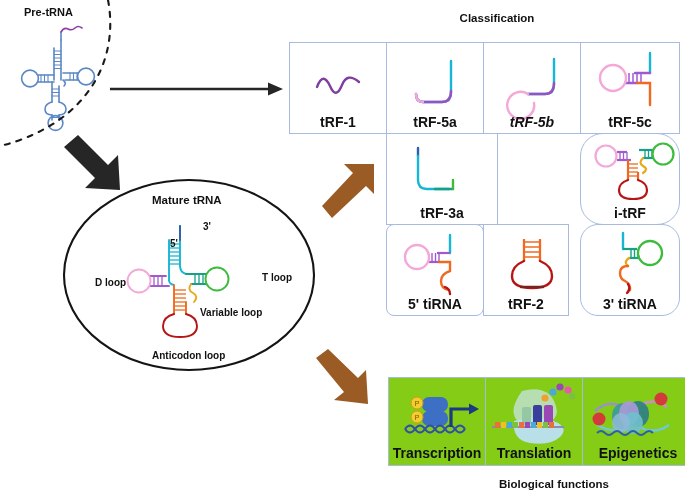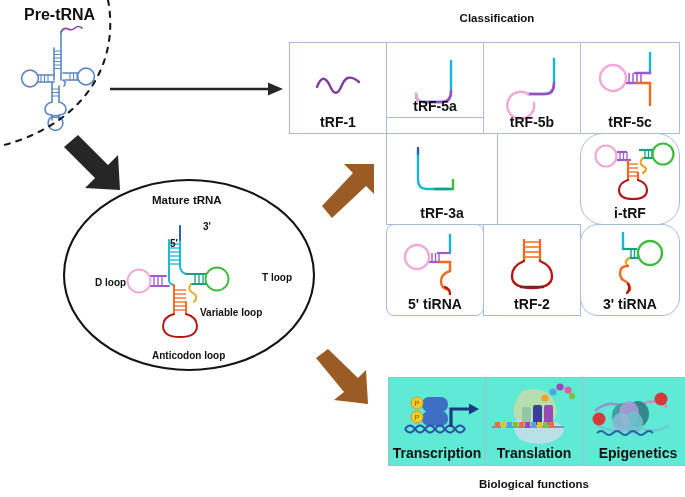--- a/index.html
+++ b/index.html
@@ -1,32 +1,32 @@
 <!DOCTYPE html>
 <html><head>
 <meta charset="utf-8">
 <style>
   html,body{margin:0;padding:0;background:#ffffff;}
   body{width:685px;height:497px;position:relative;overflow:hidden;
        font-family:"Liberation Sans",sans-serif;color:#1a1a1a;}
   .abs{position:absolute;}
-  .lbl{font-weight:bold;font-size:16px;color:#111;white-space:nowrap;}
+  .lbl{font-weight:bold;font-size:11px;color:#111;white-space:nowrap;}
   .cellcap{font-weight:bold;font-size:14px;color:#111;text-align:center;white-space:nowrap;}
   .smlbl{font-weight:bold;font-size:9px;color:#111;white-space:nowrap;}
   .title{font-weight:bold;font-size:11.5px;color:#111;white-space:nowrap;}
 
   
   #class-grid{left:289px;top:42px;width:391px;height:286px;}
   .gcell{position:absolute;border:1.6px solid #a8bbdf;background:#fff;box-sizing:border-box;}
   .gart{position:absolute;left:0;right:0;top:2px;bottom:16px;}
   .gcap{position:absolute;left:0;right:0;bottom:3px;}
 
   
   #bio-panel{left:388px;top:377px;width:292px;height:89px;}
-  .bcell{position:absolute;top:0;height:89px;border:1.6px solid #a8bbdf;background:#5eead4;box-sizing:border-box;}
+  .bcell{position:absolute;top:0;height:89px;border:1.6px solid #a8bbdf;background:#84cc16;box-sizing:border-box;}
   .bart{position:absolute;left:0;right:0;top:3px;bottom:18px;}
   .bcap{position:absolute;left:0;right:0;bottom:4px;}
 
   svg{display:block;overflow:visible;}
 </style>
 </head>
 <body>
 
 <div class="abs lbl" style="left:24px;top:6px;">Pre-tRNA</div>
 
@@ -193,32 +193,32 @@
 
   <div class="gcell" style="left:0px;top:0px;width:98px;height:92px;">
     <div class="gart">
       <svg width="98" height="74" viewBox="0 0 98 74">
         <path d="M27 42 q6 -16 13 -1 q6 14 12 -1 q5 -13 17 -3" fill="none" stroke="#7d3fa0" stroke-width="2.4" stroke-linecap="round"></path>
       </svg>
     </div>
     <div class="gcap cellcap">tRF-1</div>
   </div>
 
-  <div class="gcell" style="left:97px;top:0px;width:98px;height:76px;text-decoration:underline;">
+  <div class="gcell" style="left:97px;top:0px;width:98px;height:92px;text-decoration:underline;">
     <div class="gart">
       <svg width="98" height="74" viewBox="0 0 98 74">
         <path d="M64 16 L64 48 q0 9 -9 9 L36 57 q-7 0 -7 -8" fill="none" stroke="#17b6d4" stroke-width="2.4" stroke-linecap="round"></path>
         <path d="M64 46 q0 11 -9 11 L36 57 q-7 0 -7 -8" fill="none" stroke="#9b4fc0" stroke-width="2.4" stroke-linecap="round"></path>
         <path d="M36 57 q-7 0 -7 -8" fill="none" stroke="#f3a8d8" stroke-width="2.4" stroke-linecap="round"></path>
       </svg>
     </div>
     <div class="gcap cellcap">tRF-5a</div>
   </div>
 
-  <div class="gcell" style="left:194px;top:0px;width:98px;height:92px;">
+  <div class="gcell" style="left:194px;top:0px;width:98px;height:92px;font-style:italic;">
     <div class="gart">
       <svg width="98" height="74" viewBox="0 0 98 74">
         <path d="M70 14 L70 40 q0 9 -9 9 L44 49" fill="none" stroke="#17b6d4" stroke-width="2.4" stroke-linecap="round"></path>
         <path d="M70 38 q0 11 -9 11 L44 49" fill="none" stroke="#9b4fc0" stroke-width="2.4" stroke-linecap="round"></path>
         <path d="M44 49 a13.5 13.5 0 1 0 6 9" fill="none" stroke="#f3a8d8" stroke-width="2.4" stroke-linecap="round"></path>
       </svg>
     </div>
     <div class="gcap cellcap">tRF-5b</div>
   </div>
 
@@ -304,21 +304,21 @@
             <path d="M52 26 L52 35"></path>
         </g>
         <circle cx="30" cy="30" r="12" fill="none" stroke="#f3a8d8" stroke-width="2.4"></circle>
         <path d="M52 35 L63 35 L63 44 q-9 3 -9 10 q0 8 8 9" fill="none" stroke="#ef6a20" stroke-width="2.4" stroke-linecap="round"></path>
         <path d="M58 60 q5 2 5 7" fill="none" stroke="#b81414" stroke-width="2.4" stroke-linecap="round"></path>
       </svg>
     </div>
     <div class="gcap cellcap">5' tiRNA</div>
   </div>
 
-  <div class="gcell" style="left:194px;top:182px;width:98px;height:92px;">
+  <div class="gcell" style="left:194px;top:182px;width:86px;height:92px;">
     <div class="gart">
       <svg width="98" height="74" viewBox="0 0 98 74">
         <path d="M40 12 L40 34" fill="none" stroke="#ef6a20" stroke-width="2.3"></path>
         <path d="M56 12 L56 34" fill="none" stroke="#ef6a20" stroke-width="2.3"></path>
         <g stroke="#ef6a20" stroke-width="1.5">
           <path d="M40 15 L56 15"></path>
             <path d="M40 20 L56 20"></path>
             <path d="M40 25 L56 25"></path>
             <path d="M40 30 L56 30"></path>
         </g>
@@ -415,13 +415,13 @@
         <ellipse cx="38" cy="42" rx="9" ry="10" fill="#8fb8d8" opacity="0.85"></ellipse>
         <circle cx="16" cy="38" r="6.5" fill="#d43a3a"></circle>
         <circle cx="78" cy="18" r="6.5" fill="#d43a3a"></circle>
         <path d="M14 52 q4 -4 8 0 q4 4 8 0 q4 -4 8 0 q4 4 8 0 q4 -4 8 0 q4 4 8 0 q4 -4 8 0" fill="none" stroke="#2f5fa8" stroke-width="1.8"></path>
       </svg>
     </div>
     <div class="bcap cellcap">Epigenetics</div>
   </div>
 </div>
 
-<div class="abs title" style="left:534px;top:478px;transform:translateX(-50%);">Biological functions</div>
+<div class="abs title" style="left:554px;top:478px;transform:translateX(-50%);">Biological functions</div>
 
 </body></html>

